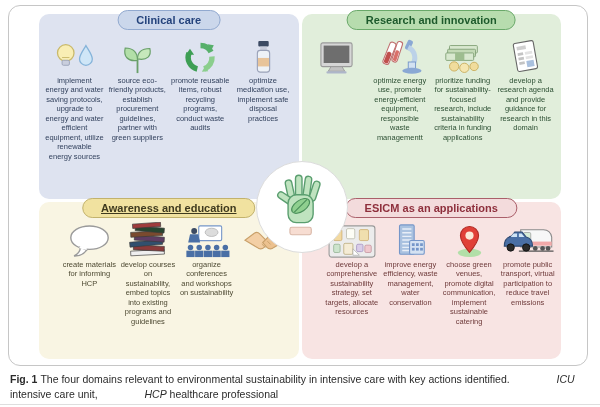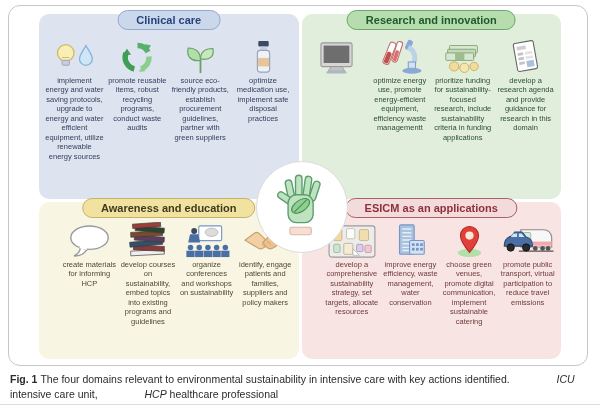--- a/index.html
+++ b/index.html
@@ -20,21 +20,21 @@
   .q-research{background:#e1eedb;}
   .q-awareness{background:#f9f5e3;}
   .q-esicm{background:#f8e4e3;}
   .pill{
     position:absolute;top:-4px;left:50%;transform:translateX(-50%);
     padding:3px 18px;border-radius:13px;font-size:11px;font-weight:bold;
     white-space:nowrap;border:1.5px solid;box-sizing:border-box;background:#fff;
   }
   .q-clinical .pill{background:#cbd7eb;border-color:#91a9cf;color:#24437c;}
   .q-research .pill{background:#b7dcae;border-color:#69a869;color:#1d5a2c;}
-  .q-awareness .pill{background:#f1e2a0;border-color:#c2b26c;color:#3f3a1e;}
+  .q-awareness .pill{background:#f1e2a0;border-color:#c2b26c;color:#3f3a1e;text-decoration:underline;}
   .q-esicm .pill{background:#f3dbdc;border-color:#aa5f6a;color:#8e2f3c;}
   .items{
     display:grid;grid-template-columns:1fr 1fr 1fr 1fr;row-gap:6px;column-gap:4px;
     padding:24px 6px 4px;height:100%;box-sizing:border-box;
   }
   .q-bottom .items{padding-top:22px;row-gap:3px;padding-left:23px;}
   .item{display:flex;flex-direction:column;align-items:center;gap:2px;min-width:0;}
   .icon{height:36px;display:flex;align-items:flex-end;justify-content:center;}
   .q-bottom .icon{height:34px;}
   .item-text{
@@ -72,43 +72,43 @@
                 <circle cx="15" cy="13" r="9" fill="#f9eeb4" stroke="#c9b96a" stroke-width="1.4"></circle>
                 <path d="M11 18h8" stroke="#c9b96a" stroke-width="1"></path>
                 <rect x="11" y="21" width="8" height="5.5" rx="1.5" fill="#c9cedd" stroke="#9aa2b8" stroke-width="1"></rect>
                 <path d="M37 5c-4 6.5-7 10.5-7 14.5a7 7 0 0 0 14 0C44 15.5 41 11.5 37 5z" fill="#cfe6f7" stroke="#85b3d9" stroke-width="1.4"></path>
               </svg>
             </span>
           <p class="item-text">implement energy and water saving protocols, upgrade to energy and water efficient equipment, utilize renewable energy sources</p>
         </div>
         <div class="item">
           <span class="icon">
+              <svg viewBox="0 0 40 34" width="37" height="31">
+                <path d="M20 33c0-9 0-13 0-16" stroke="#6aa06a" stroke-width="2" fill="none"></path>
+                <path d="M20 19C9 21 4.5 14 6.5 5.5 16 5.5 20 11 20 19z" fill="#b2dfa8" stroke="#6aa06a" stroke-width="1.3"></path>
+                <path d="M20 17.5c11 2 15.5-3.5 13.5-11.5-9.5 0-13.5 4.5-13.5 11.5z" fill="#c6e8bb" stroke="#6aa06a" stroke-width="1.3"></path>
+              </svg>
+            </span>
+          <p class="item-text">source eco-friendly products, establish procurement guidelines, partner with green suppliers</p>
+        </div>
+        <div class="item">
+          <span class="icon">
               <svg viewBox="0 0 36 36" width="33" height="33">
                 <path d="M18 5a13 13 0 0 1 11.5 7" stroke="#57b06b" stroke-width="6" fill="none"></path>
                 <path d="M30.5 17a13 13 0 0 1-8.5 13.5" stroke="#8bce8d" stroke-width="6" fill="none"></path>
                 <path d="M14.5 30.5A13 13 0 0 1 5.5 13" stroke="#3d9e54" stroke-width="6" fill="none"></path>
                 <path d="M2 15l4.5-6.5L11 15z" fill="#3d9e54"></path>
                 <path d="M26 3.5l6.5 1-3 6z" fill="#57b06b"></path>
                 <path d="M26.5 33l-7 .5 3.5-6z" fill="#8bce8d"></path>
               </svg>
             </span>
           <p class="item-text">promote reusable items, robust recycling programs, conduct waste audits</p>
         </div>
         <div class="item">
           <span class="icon">
-              <svg viewBox="0 0 40 34" width="37" height="31">
-                <path d="M20 33c0-9 0-13 0-16" stroke="#6aa06a" stroke-width="2" fill="none"></path>
-                <path d="M20 19C9 21 4.5 14 6.5 5.5 16 5.5 20 11 20 19z" fill="#b2dfa8" stroke="#6aa06a" stroke-width="1.3"></path>
-                <path d="M20 17.5c11 2 15.5-3.5 13.5-11.5-9.5 0-13.5 4.5-13.5 11.5z" fill="#c6e8bb" stroke="#6aa06a" stroke-width="1.3"></path>
-              </svg>
-            </span>
-          <p class="item-text">source eco-friendly products, establish procurement guidelines, partner with green suppliers</p>
-        </div>
-        <div class="item">
-          <span class="icon">
               <svg viewBox="0 0 18 36" width="17" height="34">
                 <rect x="3.5" y="1" width="11" height="6" rx="1.2" fill="#3b4a63"></rect>
                 <rect x="5.5" y="7" width="7" height="4" fill="#c9cedd"></rect>
                 <rect x="2.5" y="11" width="13" height="23" rx="3" fill="#eef2f7"></rect>
                 <rect x="2.5" y="19" width="13" height="9" fill="#e8c49a"></rect>
                 <rect x="2.5" y="11" width="13" height="23" rx="3" fill="none" stroke="#9aa2b8" stroke-width="1.2"></rect>
               </svg>
             </span>
           <p class="item-text">optimize medication use, implement safe disposal practices</p>
         </div>
@@ -138,21 +138,21 @@
                 <g transform="rotate(18 19 20)">
                   <rect x="16" y="2" width="6" height="23" rx="2.5" fill="#fff" stroke="#c07070" stroke-width="1.2"></rect>
                   <rect x="17" y="12" width="4" height="12" rx="1.5" fill="#d9706a"></rect>
                 </g>
                 <rect x="31" y="1" width="6" height="11" rx="2" transform="rotate(25 34 6)" fill="#8aa8d4"></rect>
                 <path d="M33 9c8 4 9.5 14 3.5 20" stroke="#bcd2e8" stroke-width="5.5" fill="none"></path>
                 <rect x="33" y="25" width="8" height="7" fill="#d3e2f2" stroke="#7596c9" stroke-width="1"></rect>
                 <ellipse cx="37" cy="34.5" rx="10.5" ry="3.2" fill="#8aa8d4"></ellipse>
               </svg>
             </span>
-          <p class="item-text">optimize energy use, promote energy-efficient equipment, efficiency waste managementt</p>
+          <p class="item-text">optimize energy use, promote energy-efficient equipment, responsible waste managementt</p>
         </div>
         <div class="item">
           <span class="icon">
               <svg viewBox="0 0 42 32" width="39" height="30">
                 <rect x="7" y="1.5" width="30" height="8" rx="1" fill="#d8e8cf" stroke="#84a379" stroke-width="1"></rect>
                 <rect x="5" y="5.5" width="30" height="8" rx="1" fill="#c3dab6" stroke="#84a379" stroke-width="1"></rect>
                 <rect x="3" y="9.5" width="30" height="8" rx="1" fill="#d8e8cf" stroke="#84a379" stroke-width="1"></rect>
                 <rect x="13" y="9.5" width="10" height="8" fill="#9dbd8f"></rect>
                 <circle cx="12" cy="24" r="5" fill="#f0dc9c" stroke="#c9ae5f" stroke-width="1"></circle>
                 <circle cx="23" cy="25.5" r="5" fill="#f5e6b0" stroke="#c9ae5f" stroke-width="1"></circle>
@@ -234,21 +234,20 @@
           <p class="item-text">organize conferences and workshops on sustainability</p>
         </div>
         <div class="item">
           <span class="icon">
               <svg viewBox="0 0 48 30" width="45" height="28">
                 <path d="M2 11L12 3.5c2-1.4 4.3-.9 5.8.6L27 13.5l-4.5 5c-2 2.2-5.3 2.3-7.4.2z" fill="#f3cfa5" stroke="#c9a06a" stroke-width="1.2"></path>
                 <path d="M46 11L36 3.5c-2-1.4-4.3-.9-5.8.6L21 13.5l4.5 5c2 2.2 5.3 2.3 7.4.2z" fill="#ecc18f" stroke="#c9a06a" stroke-width="1.2"></path>
                 <path d="M20 15l4 4m2-7l3.5 3.5" stroke="#c9a06a" stroke-width="1"></path>
               </svg>
             </span>
-          <p class="item-text">identify, engage patients and families, suppliers and policy makers</p>
         </div>
       </div>
     </section>
 
     <section class="quad q-esicm q-bottom">
       <div class="pill">ESICM as an applications</div>
       <div class="items">
         <div class="item">
           <span class="icon">
               <svg viewBox="0 0 52 36" width="48" height="33">

